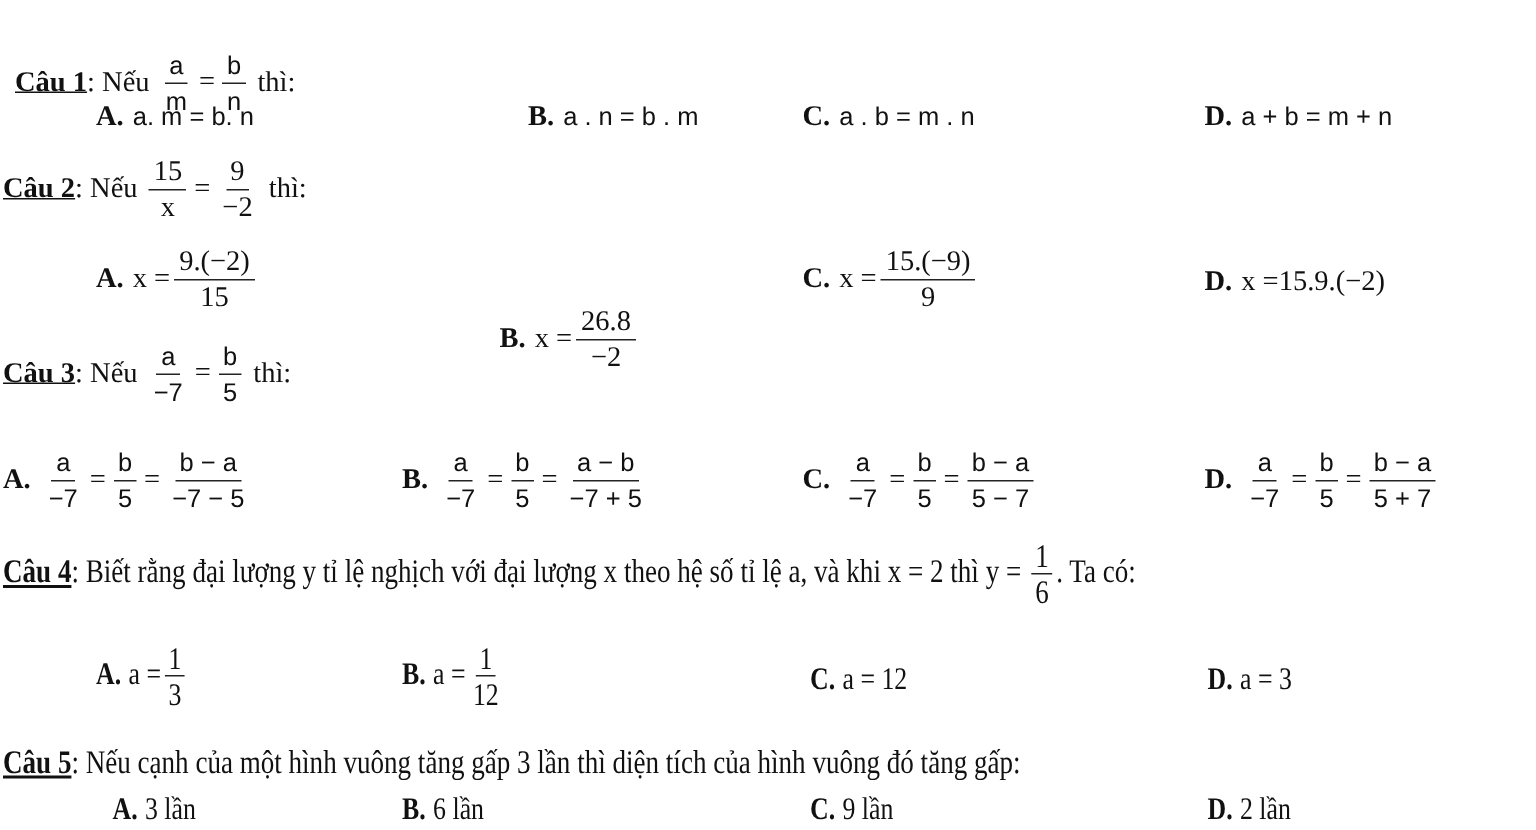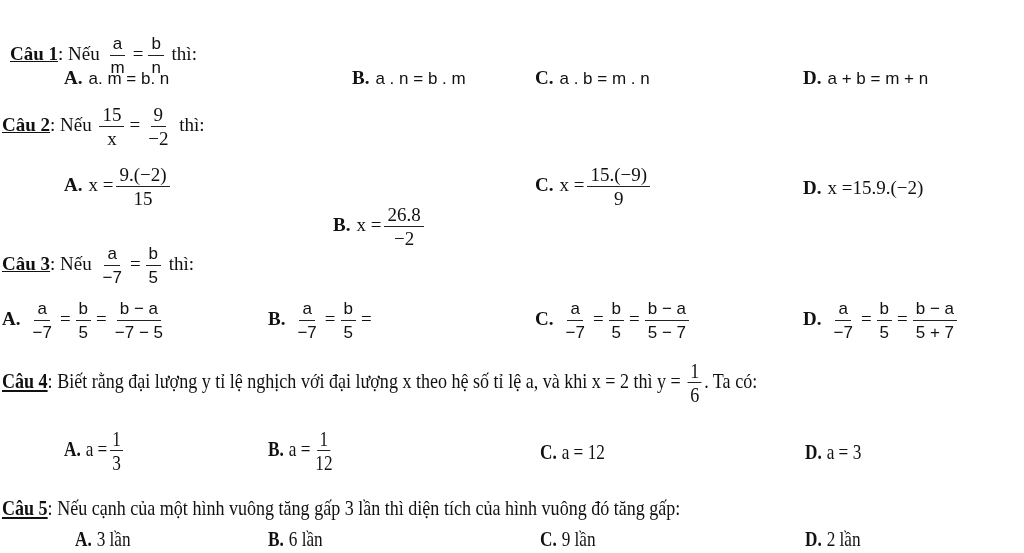--- a/index.html
+++ b/index.html
@@ -54,21 +54,21 @@
 <div class="abs opt" style="left:333px;top:166px;margin-top:40px;"><span class="letter">B.</span><span>x =</span><span class="frac">
       <span class="num">26.8</span>
       <span class="den">−2</span>
     </span></div>
 <div class="abs opt" style="left:535px;top:166px;"><span class="letter">C.</span><span>x =</span><span class="frac">
       <span class="num">15.(−9)</span>
       <span class="den">9</span>
     </span></div>
 <div class="abs opt" style="left:803px;top:177px;"><span class="letter">D.</span><span>x =15.9.(−2)</span></div>
 
-<div class="abs q" style="left:2px;top:245px;">
+<div class="abs q" style="left:2px;top:229px;">
   <span class="qlabel">Câu 3</span><span>: Nếu</span>
   <span class="frac mathsans">
       <span class="num">a</span>
       <span class="den">−7</span>
     </span><span class="eq">=</span><span class="frac mathsans">
       <span class="num">b</span>
       <span class="den">5</span>
     </span>
   <span>thì:</span>
 </div>
@@ -81,21 +81,24 @@
     </span><span class="eq">=</span><span class="frac mathsans">
       <span class="num">b − a</span>
       <span class="den">−7 − 5</span>
     </span></div>
 <div class="abs opt" style="left:268px;top:300px;"><span class="letter">B.</span><span class="frac mathsans">
       <span class="num">a</span>
       <span class="den">−7</span>
     </span><span class="eq">=</span><span class="frac mathsans">
       <span class="num">b</span>
       <span class="den">5</span>
-    </span><span class="eq">=</span></div>
+    </span><span class="eq">=</span><span class="frac mathsans">
+      <span class="num">a − b</span>
+      <span class="den">−7 + 5</span>
+    </span></div>
 <div class="abs opt" style="left:535px;top:300px;"><span class="letter">C.</span><span class="frac mathsans">
       <span class="num">a</span>
       <span class="den">−7</span>
     </span><span class="eq">=</span><span class="frac mathsans">
       <span class="num">b</span>
       <span class="den">5</span>
     </span><span class="eq">=</span><span class="frac mathsans">
       <span class="num">b − a</span>
       <span class="den">5 − 7</span>
     </span></div>

